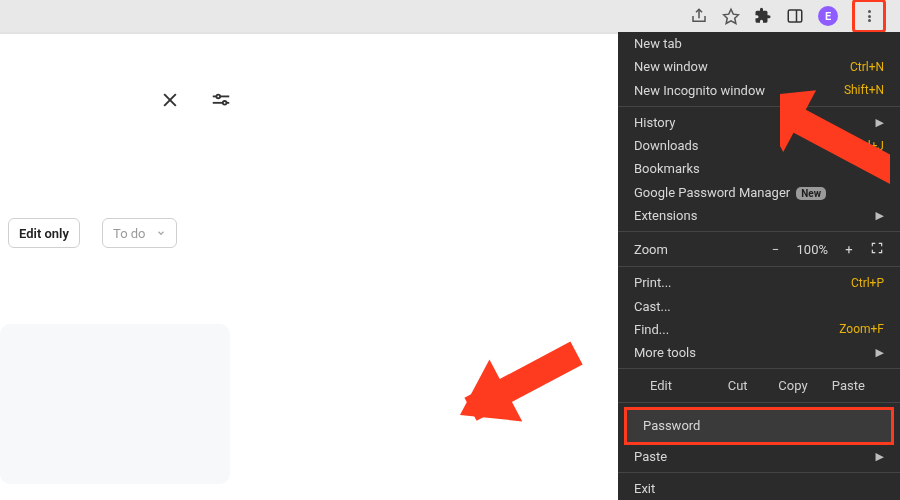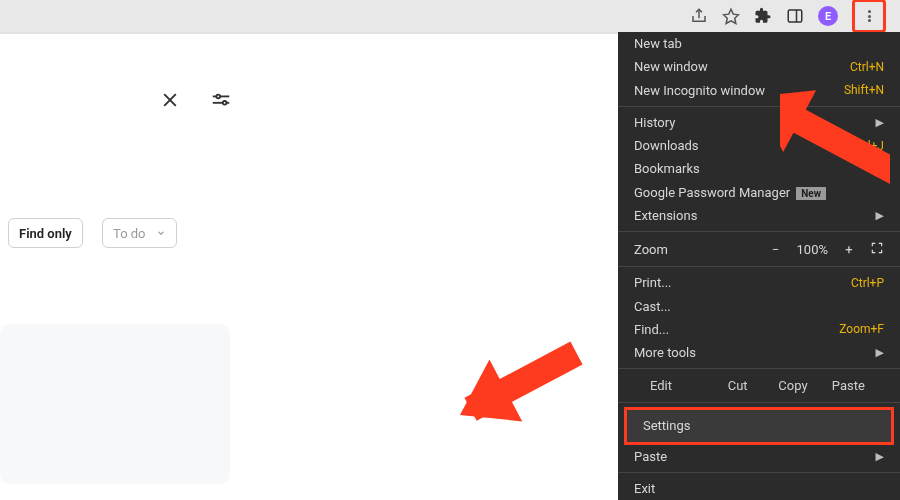--- a/index.html
+++ b/index.html
@@ -36,21 +36,21 @@
     position:absolute; top:32px; right:0; width:282px; bottom:0;
     background:#2b2b2b; color:#d7d7d7; font-size:13px;
     display:flex; flex-direction:column;
   }
   .menu .item { height:30px; display:flex; align-items:center; padding:0 16px; cursor:default; }
   .menu .item.hover { background:#3a3a3a; }
   .menu .item .lab { flex:1; }
   .menu .item .short { color:#eab308; font-size:12px; }
   .menu .item .arrow { color:#bdbdbd; font-size:11px; margin-left:8px; }
   .menu .sep { height:1px; background:#444; margin:4px 0; }
-  .badge-new { background:#9a9a9a; color:#1e1e1e; font-size:10px; font-weight:700; padding:1px 5px; border-radius:0; margin-left:6px; }
+  .badge-new { background:#9a9a9a; color:#1e1e1e; font-size:10px; font-weight:700; padding:1px 5px; border-radius:5px; margin-left:6px; }
 
   .zoom-row { height:34px; display:flex; align-items:center; padding:0 16px; }
   .zoom-row .zlab { flex:1; }
   .zoom-row .zctr { display:flex; align-items:center; gap:14px; color:#d7d7d7; }
   .zoom-row .zbtn { width:14px; text-align:center; }
   .fs-icon svg { width:14px; height:14px; }
 
   .edit-row { height:32px; display:flex; align-items:center; padding:0 28px; gap:8px; color:#d0d0d0; }
   .edit-row .elab { width:60px; padding-left:4px; }
   .edit-row .ebtn { flex:1; text-align:center; font-size:13px; }
@@ -112,21 +112,21 @@
     <svg width="22" height="22" viewBox="0 0 24 24" stroke="#333" stroke-width="2" fill="none">
         <line x1="3" y1="7" x2="21" y2="7"></line>
         <circle cx="9" cy="7" r="2" fill="#fff"></circle>
         <line x1="3" y1="14" x2="21" y2="14"></line>
         <circle cx="16" cy="14" r="2" fill="#fff"></circle>
         <line x1="3" y1="21" x2="21" y2="21" opacity="0"></line>
       </svg>
   </span>
 
   <div class="pill title">
-    <span>Find only</span>
+    <span>Edit only</span>
   </div>
   <div class="pill todo">
     <span>To do</span>
     <span class="chev">
       <svg width="10" height="10" viewBox="0 0 24 24" fill="none" stroke="#aaa" stroke-width="3">
           <polyline points="6 9 12 15 18 9"></polyline>
         </svg>
     </span>
   </div>
 
@@ -201,21 +201,21 @@
   <div class="sep"></div>
   <div class="edit-row">
     <span class="elab">Edit</span>
     <span class="ebtn">Cut</span>
     <span class="ebtn">Copy</span>
     <span class="ebtn">Paste</span>
   </div>
   <div class="sep"></div>
   <div class="settings-box">
     <div class="item hover">
-      <span class="lab">Settings</span>
+      <span class="lab">Password</span>
     </div>
   </div>
   <div class="item">
     <span class="lab">Paste</span>
     <span class="arrow">▶</span>
   </div>
   <div class="sep"></div>
   <div class="item">
     <span class="lab">Exit</span>
   </div>

